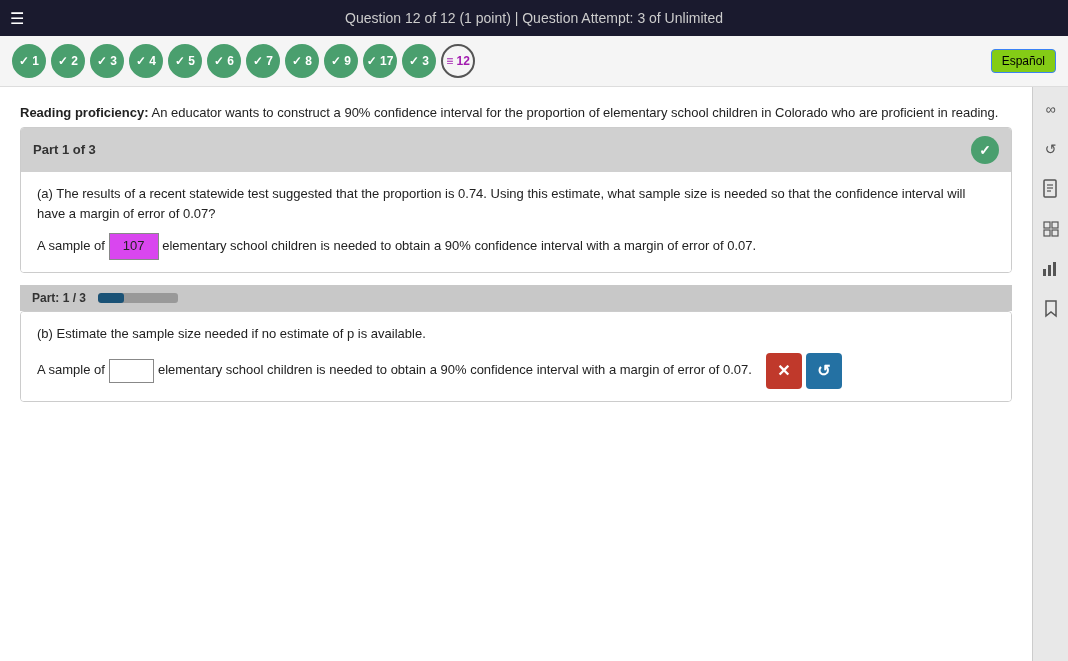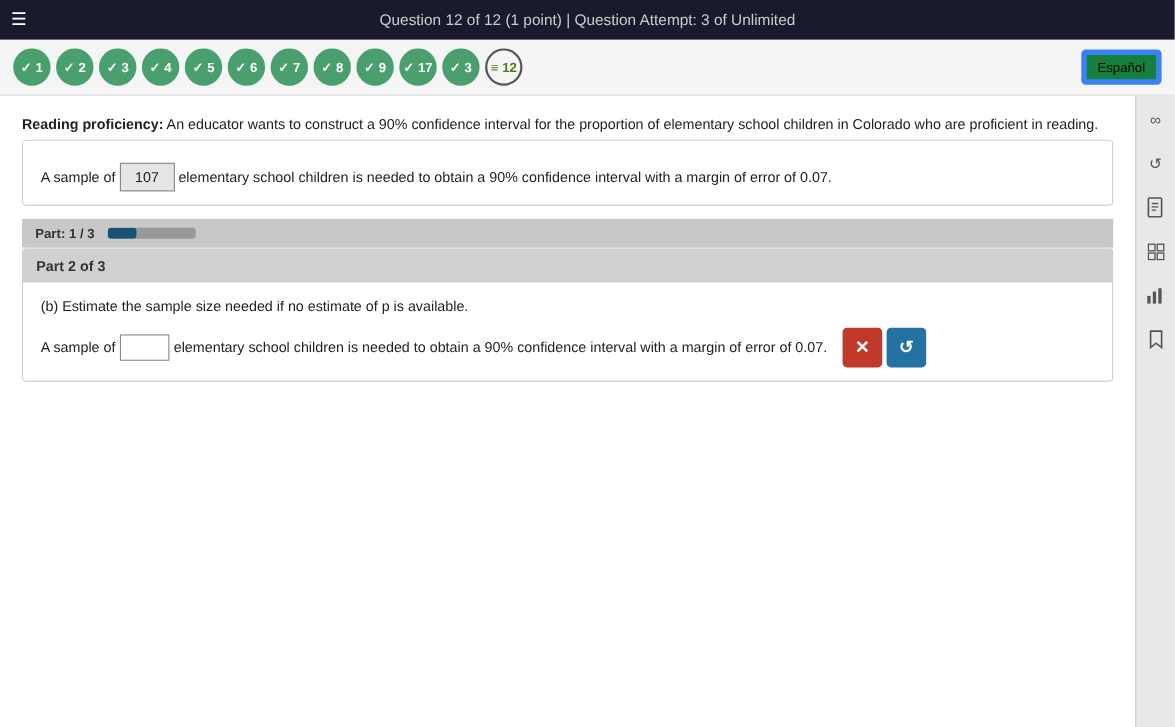--- a/index.html
+++ b/index.html
@@ -59,28 +59,28 @@
       cursor: pointer;
       border: 2px solid transparent;
     }
     .q-badge.completed {
       background: #4a9f6e;
       color: white;
       border-color: #4a9f6e;
     }
     .q-badge.current {
       background: #f5f5f5;
-      color: #4d7c0f;
+      color: #a21caf;
       border: 2px solid #555;
     }
 
     .lang-btn {
       margin-left: auto;
-      background: #15803d;
-      border: 5px solid #3b82f6;
+      background: #84cc16;
+      border: 1px solid #3b82f6;
       border-radius: 4px;
       padding: 4px 10px;
       font-size: 12px;
       cursor: pointer;
     }
 
     
     .main-content {
       display: flex;
       height: calc(661px - 36px - 50px);
@@ -163,21 +163,21 @@
       line-height: 1.6;
     }
     .answer-line {
       margin-top: 8px;
       font-size: 13px;
       color: #222;
     }
     .answer-box {
       display: inline-block;
       border: 1px solid #888;
-      background: #e5e5e5;
+      background: #d946ef;
       padding: 2px 8px;
       min-width: 50px;
       text-align: center;
       font-size: 13px;
     }
 
     
     .part-progress-header {
       background: #c8c8c8;
       padding: 6px 12px;
@@ -263,40 +263,42 @@
 </div>
 
 <div class="main-content">
   <div class="content-area">
 
     <p class="question-intro">
       <strong>Reading proficiency:</strong> An educator wants to construct a 90% confidence interval for the proportion of elementary school children in Colorado who are proficient in reading.
     </p>
 
     <div class="part-card">
+      <div class="part-header">
+        <span>Part 1 of 3</span>
+        <div class="check-circle">✓</div>
+      </div>
       <div class="part-body">
+        <p>(a) The results of a recent statewide test suggested that the proportion is 0.74. Using this estimate, what sample size is needed so that the confidence interval will have a margin of error of 0.07?</p>
         <p class="answer-line">
           <span>A sample of</span>
           <span class="answer-box">107</span>
           <span>elementary school children is needed to obtain a 90% confidence interval with a margin of error of 0.07.</span>
         </p>
       </div>
     </div>
 
     <div class="part-progress-header">
       <span>Part: 1 / 3</span>
       <div class="progress-bar-container">
         <div class="progress-bar-fill" style="width: 33%;"></div>
       </div>
     </div>
 
     <div class="part-card">
-      <div class="part-header">
-        <span>Part 2 of 3</span>
-      </div>
       <div class="part-body">
         <p>(b) Estimate the sample size needed if no estimate of p is available.</p>
         <div class="part2-answer-line">
           <span>A sample of</span>
           <input class="answer-input" type="text" value="" style="">
           <span>elementary school children is needed to obtain a 90% confidence interval with a margin of error of 0.07.</span>
           <div class="action-btns">
             <button class="action-btn btn-red">✕</button>
             <button class="action-btn btn-blue">↺</button>
           </div>

